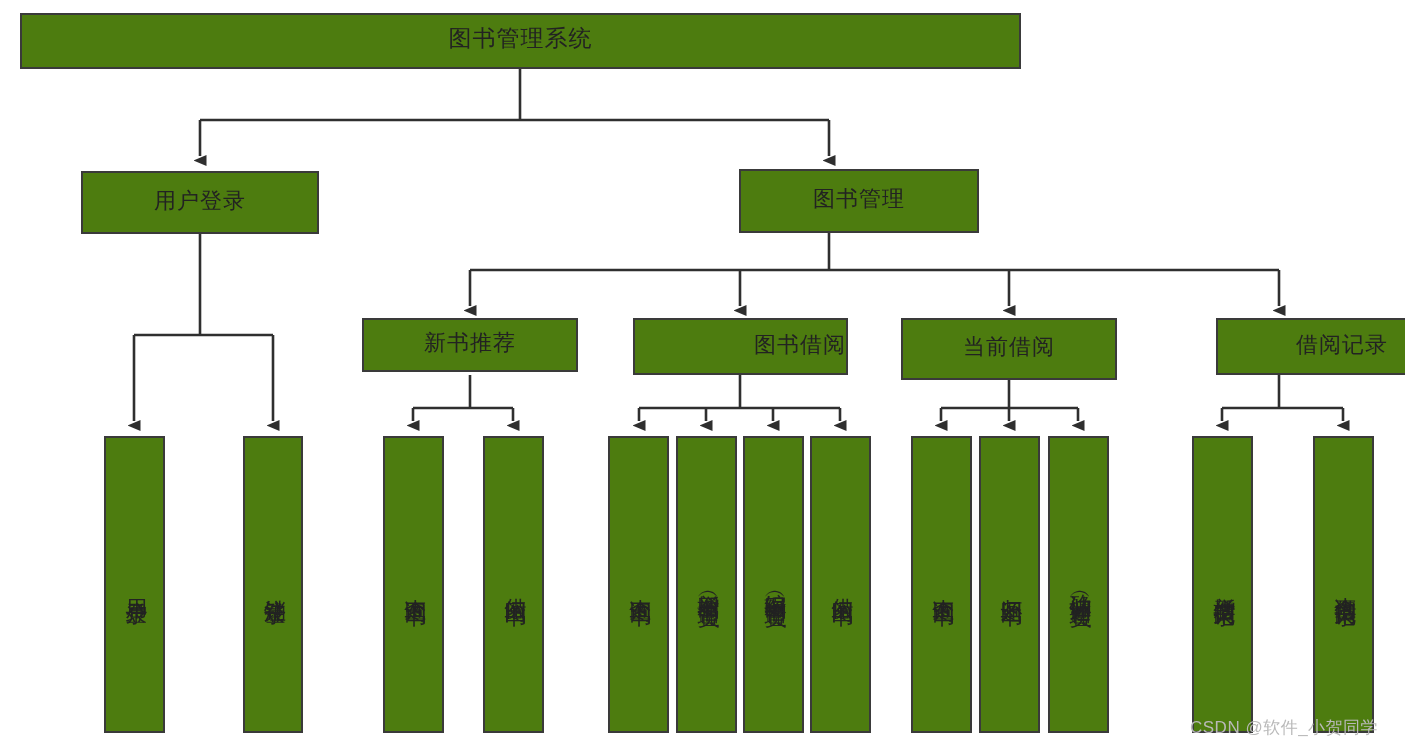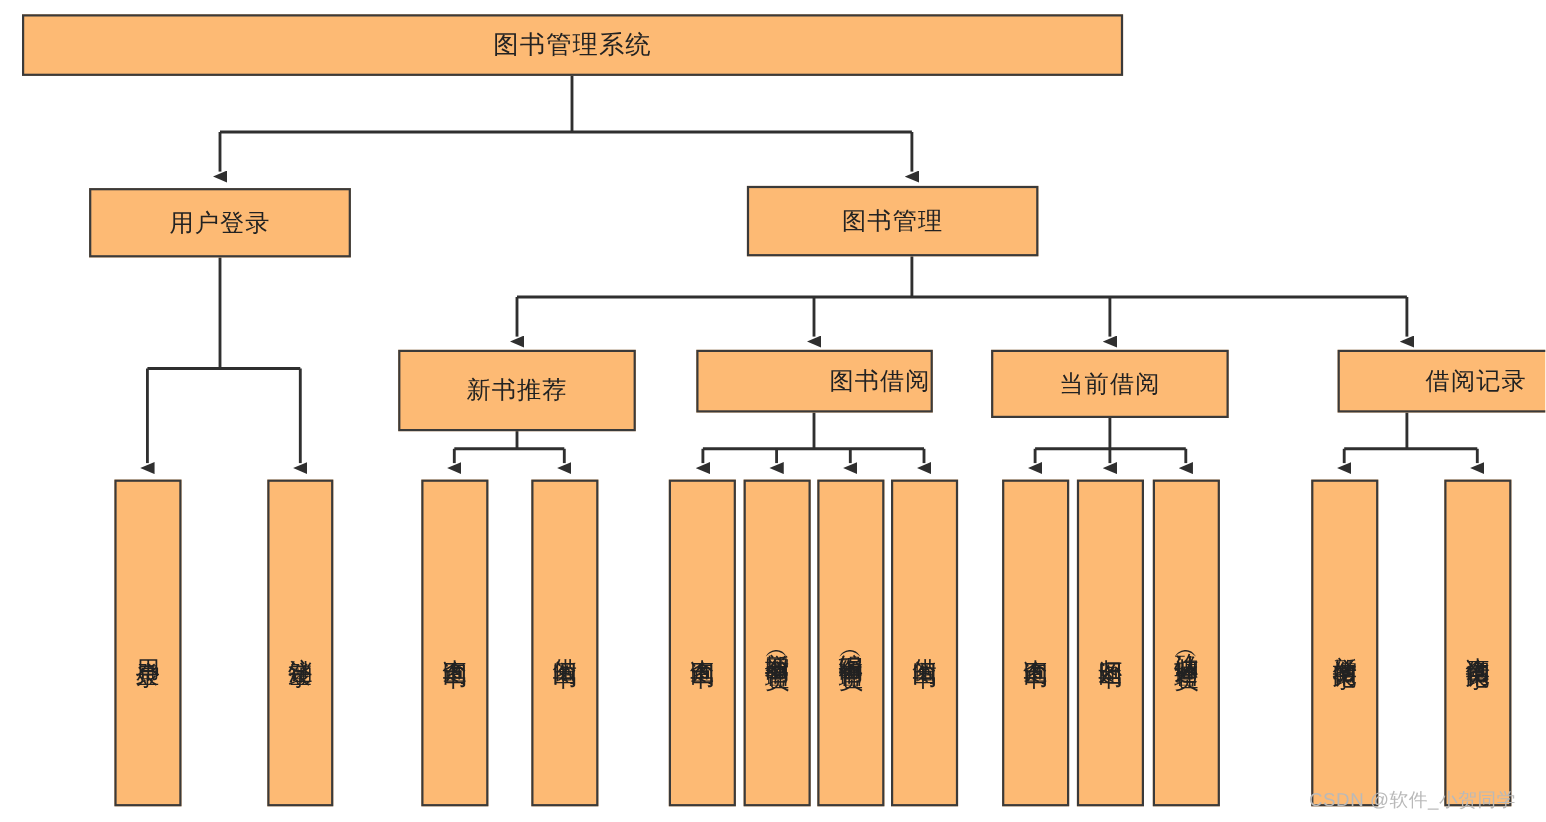--- a/index.html
+++ b/index.html
@@ -21,28 +21,29 @@
     position: absolute;
     left: 0;
     top: 0;
     width: 1405px;
     height: 747px;
     pointer-events: none;
   }
   .node {
     position: absolute;
     box-sizing: border-box;
-    background: #fdba74;
+    background: #4d7c0f;
     border: 2.5px solid #3a3a3a;
     display: flex;
     align-items: center;
     justify-content: center;
     color: #222222;
     text-align: center;
     line-height: 1.18;
+    font-family: Liberation Mono, monospace;
   }
   .node.h {
     font-size: 22px;
     letter-spacing: 1px;
   }
   .node.root {
     font-size: 23px;
   }
   .node.v {
     writing-mode: vertical-rl;
@@ -121,25 +122,25 @@
     </g>
   </svg>
 
   <div class="node h root" style="left:20px; top:13px; width:1001px; height:56px;">
     <span>图书管理系统</span>
   </div>
 
   <div class="node h" style="left:81px; top:171px; width:238px; height:63px;">
     <span>用户登录</span>
   </div>
-  <div class="node h" style="left:679px; top:169px; width:265px; height:64px;">
+  <div class="node h" style="left:739px; top:169px; width:240px; height:64px;">
     <span>图书管理</span>
   </div>
 
-  <div class="node h" style="left:362px; top:318px; width:216px; height:74px;">
+  <div class="node h" style="left:362px; top:318px; width:216px; height:54px;">
     <span>新书推荐</span>
   </div>
   <div class="node h" style="left:633px; top:318px; width:215px; height:57px;justify-content:flex-end;">
     <span>图书借阅</span>
   </div>
   <div class="node h" style="left:901px; top:318px; width:216px; height:62px;">
     <span>当前借阅</span>
   </div>
   <div class="node h" style="left:1216px; top:318px; width:252px; height:57px;">
     <span>借阅记录</span>

